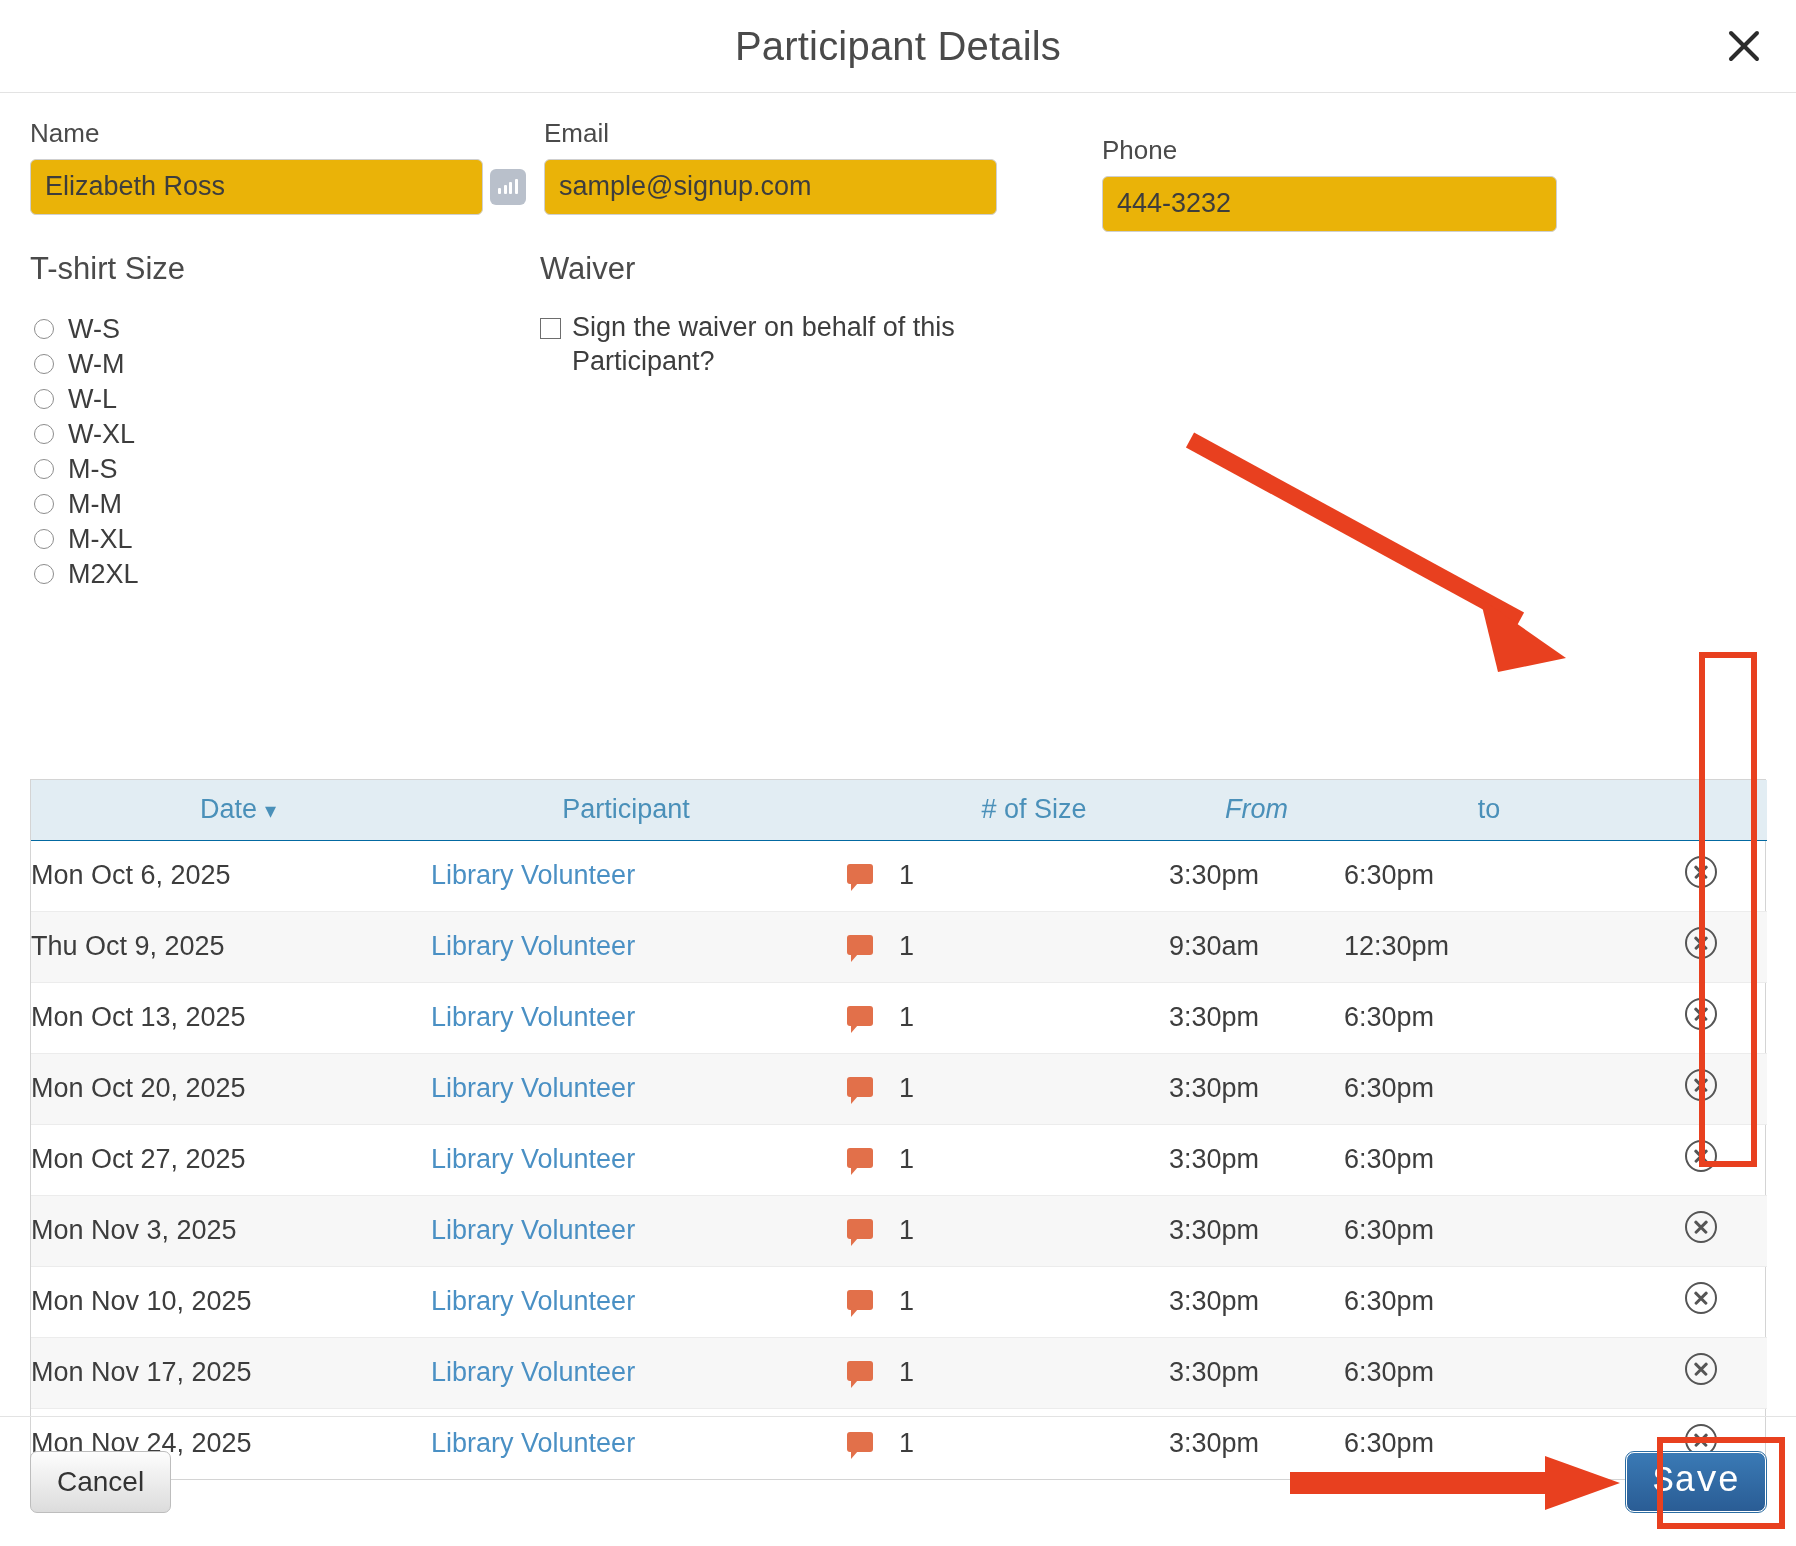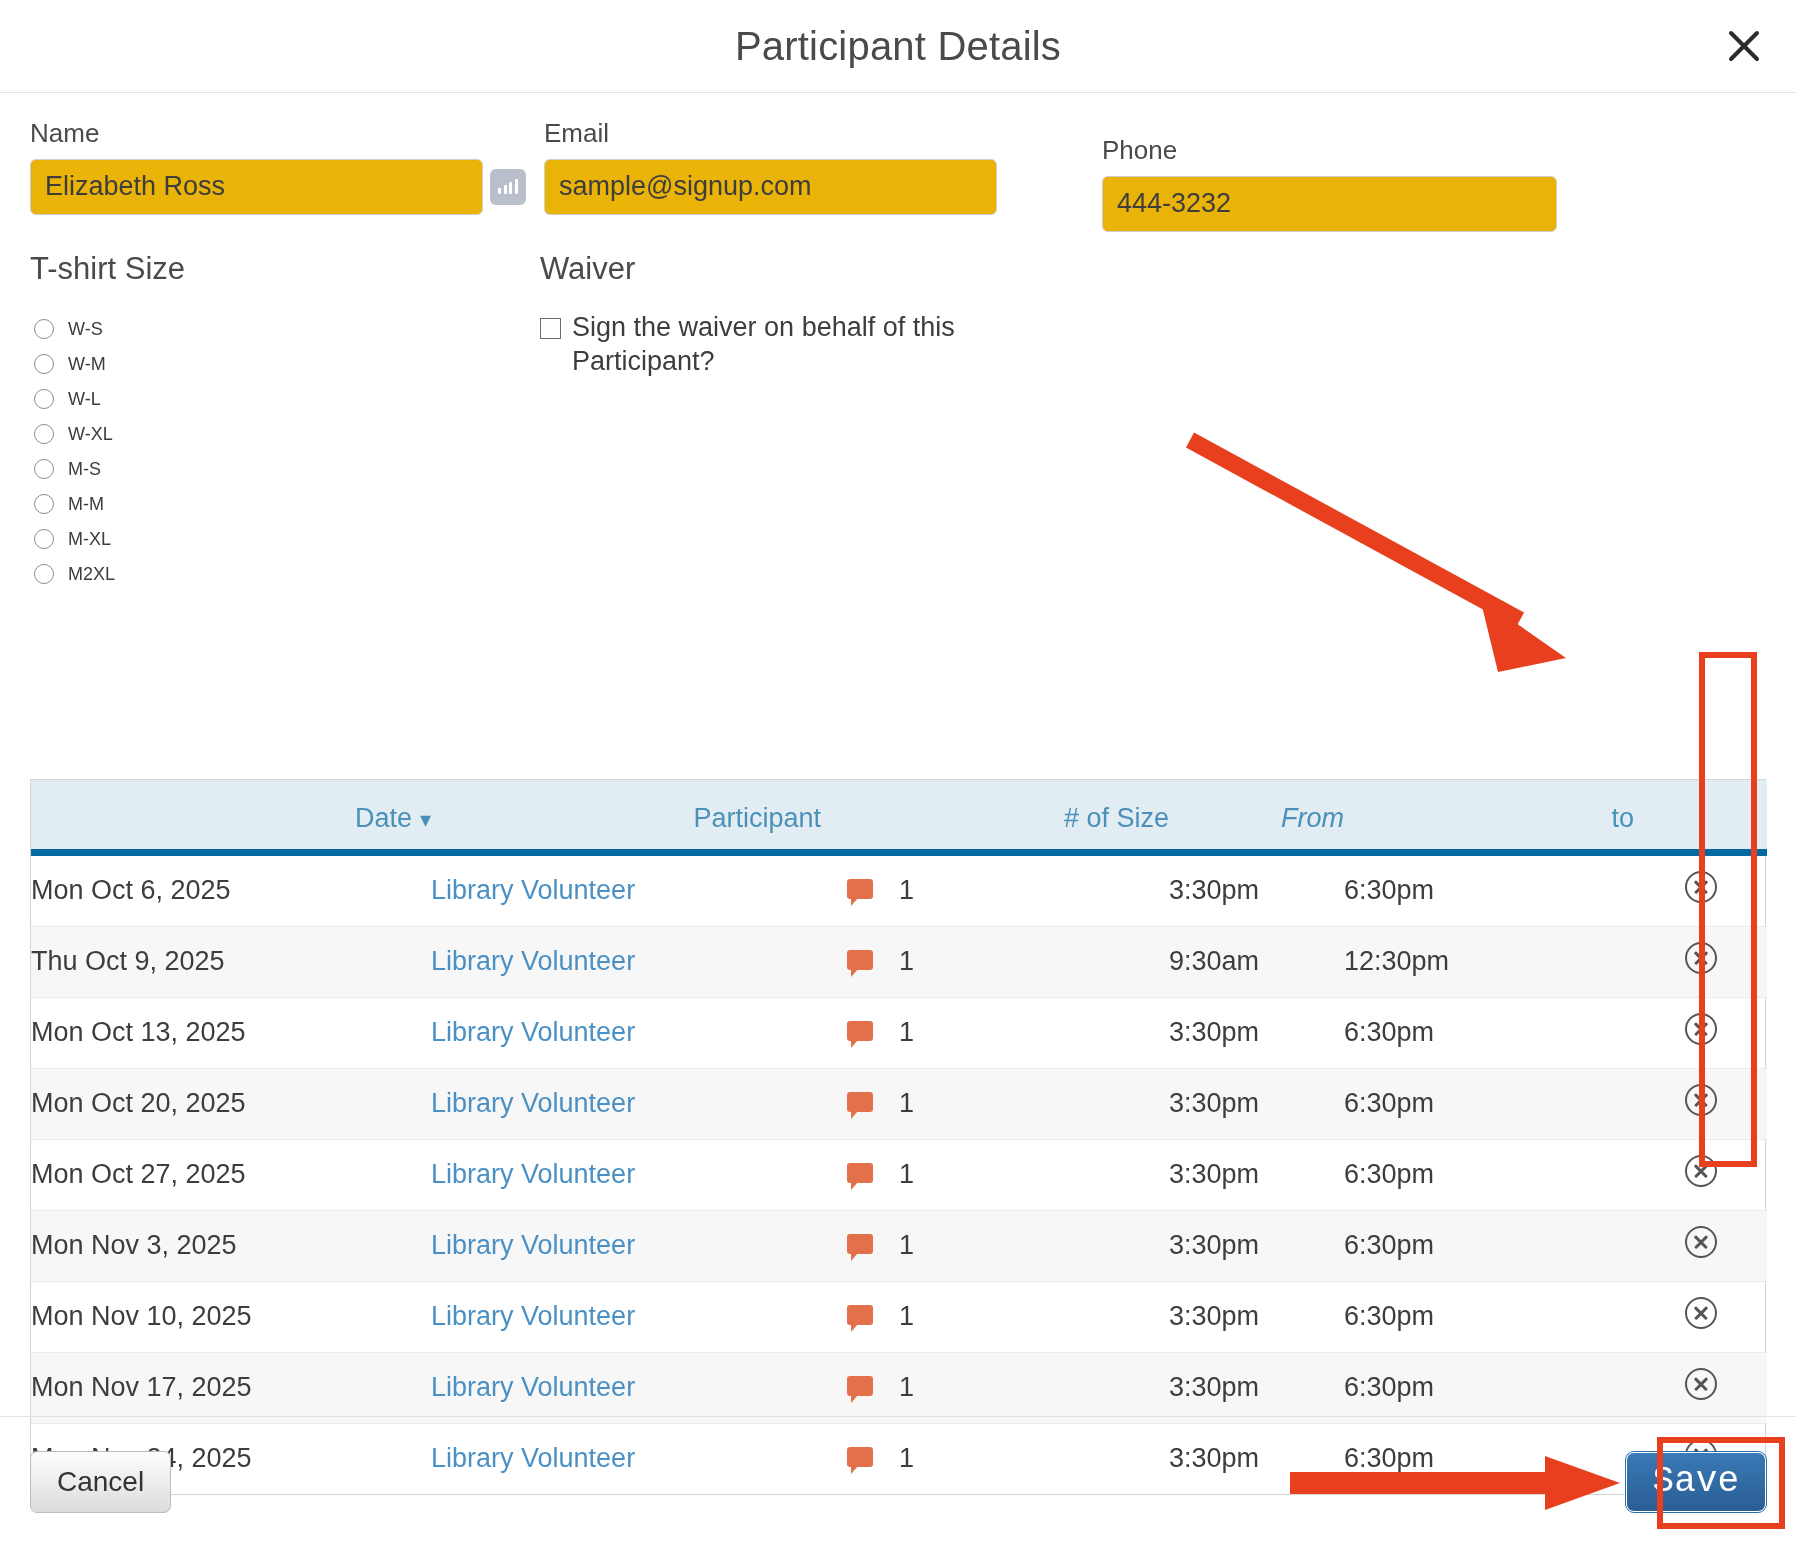--- a/index.html
+++ b/index.html
@@ -139,21 +139,21 @@
   .radio-circle {
     width: 20px; height: 20px;
     border: 1.6px solid #8d8d8d;
     border-radius: 50%;
     background: #fff;
     margin-right: 14px;
     margin-left: 4px;
     flex: none;
   }
   .radio-label {
-    font-size: 18px;
+    font-size: 27px;
     color: #3d3d3d;
     line-height: 1;
   }
 
   .checkbox-row {
     display: flex;
     align-items: flex-start;
     margin-top: -2px;
     cursor: pointer;
     max-width: 440px;
@@ -184,23 +184,23 @@
   table.sched {
     width: 100%;
     border-collapse: collapse;
     table-layout: fixed;
   }
   table.sched thead th {
     background: #e2edf3;
     color: #4a90b9;
     font-size: 27px;
     font-weight: 400;
-    text-align: right;
-    padding: 23px 0 15px 0;
-    border-bottom: 7px solid #0369a1;
+    text-align: center;
+    padding: 14px 0 15px 0;
+    border-bottom: 1px solid #0369a1;
   }
   .col-date   { width: 400px; padding-left: 14px !important; }
   .col-assign { width: 390px; }
   .col-note   { width: 78px; }
   .col-spots  { width: 270px; }
   .col-from   { width: 175px; font-style: italic; }
   .col-to     { width: 290px; }
   .col-del    { width: 133px; }
 
   table.sched tbody td {

